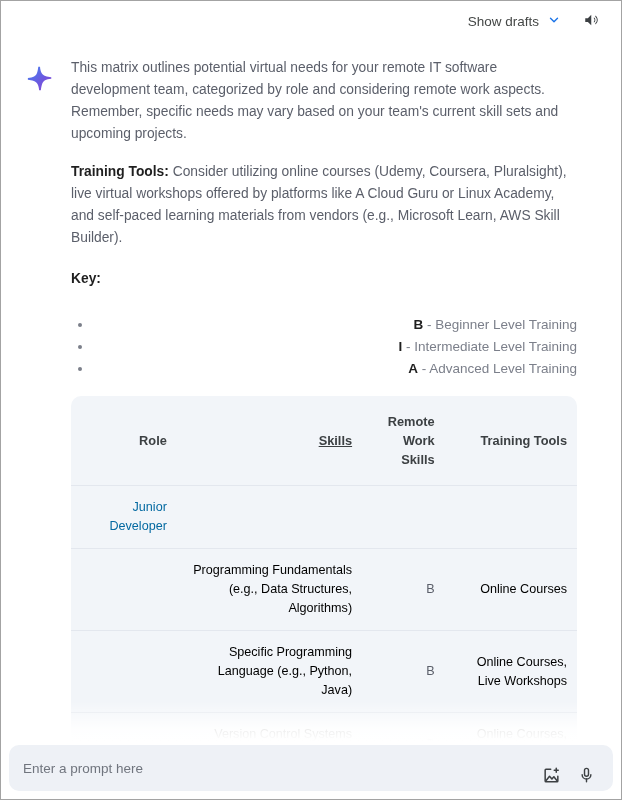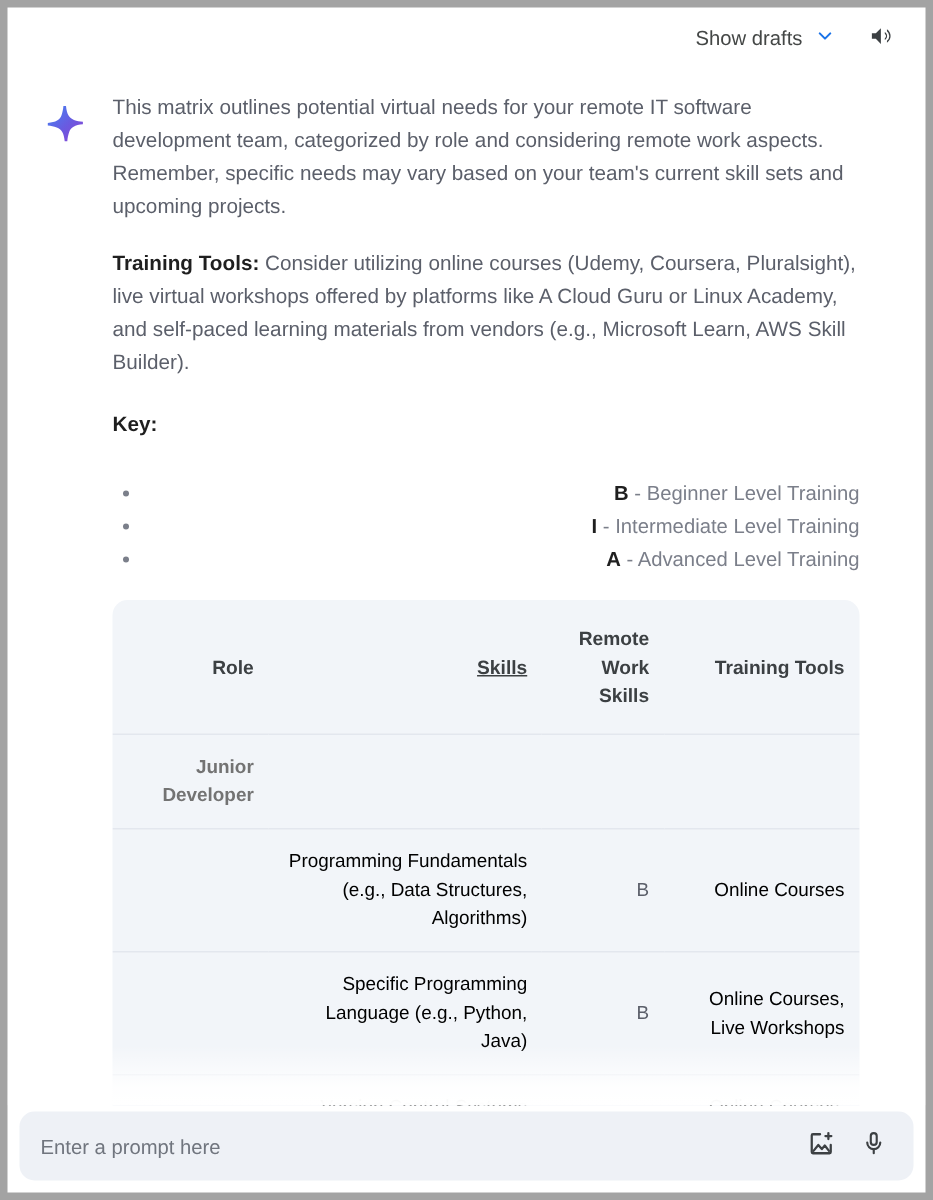--- a/index.html
+++ b/index.html
@@ -10,21 +10,21 @@
     overflow: hidden;
     font-family: "Liberation Sans", sans-serif;
     background: #ffffff;
   }
 
   .window {
     position: relative;
     width: 622px;
     height: 800px;
     background: #ffffff;
-    border: 5px solid #a3a3a3;
+    border: 1px solid #a3a3a3;
     overflow: hidden;
   }
 
   
   .topbar {
     display: flex;
     align-items: center;
     justify-content: flex-end;
     gap: 10px;
     height: 40px;
@@ -160,22 +160,22 @@
   td.c-skill  { width: 175px; }
   td.c-rws    { width: 78px; }
   td.c-tools  { width: 125px; }
 
   th.c-role   { width: 100px; padding-left: 12px; }
   th.c-skill  { width: 175px; text-decoration: underline; }
   th.c-rws    { width: 78px; }
   th.c-tools  { width: 125px; }
 
   td.group {
-    font-weight: bold;
-    color: #737373;
+    font-weight: normal;
+    color: #0369a1;
     padding-top: 14px;
     padding-bottom: 14px;
   }
   td.cell-text { color: #000000; }
   td.cell-level { color: #5b5f6a; }
 
   
   .fade-mask {
     position: absolute;
     left: 0; right: 0;
@@ -188,21 +188,21 @@
   
   .prompt-bar {
     position: absolute;
     left: 8px;
     right: 8px;
     bottom: 8px;
     height: 46px;
     background: #eef1f6;
     border-radius: 10px;
     display: flex;
-    align-items: center;
+    align-items: flex-end;
     padding: 0 14px;
     gap: 10px;
   }
   .prompt-input {
     flex: 1;
     border: none;
     outline: none;
     background: transparent;
     font-family: "Liberation Sans", sans-serif;
     font-size: 13.5px;

